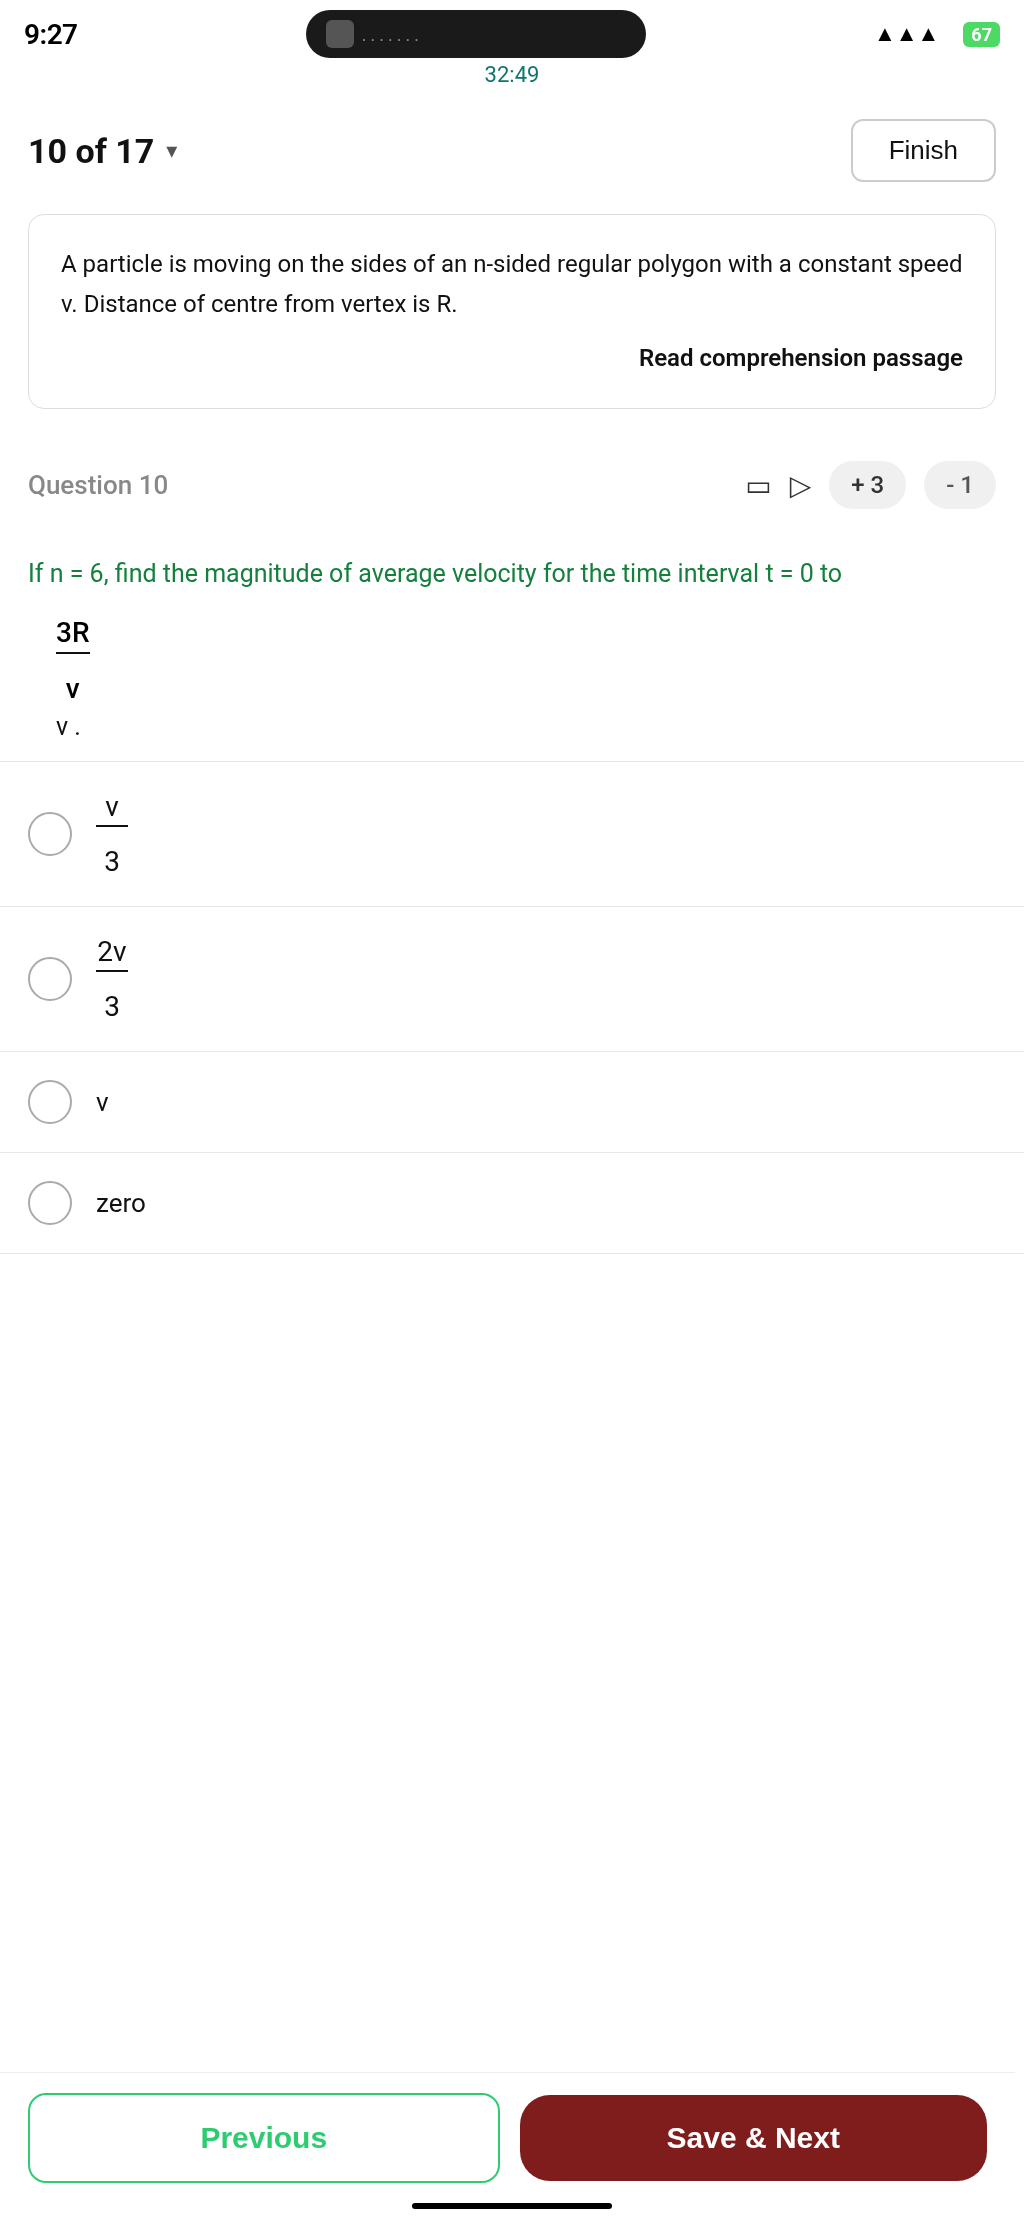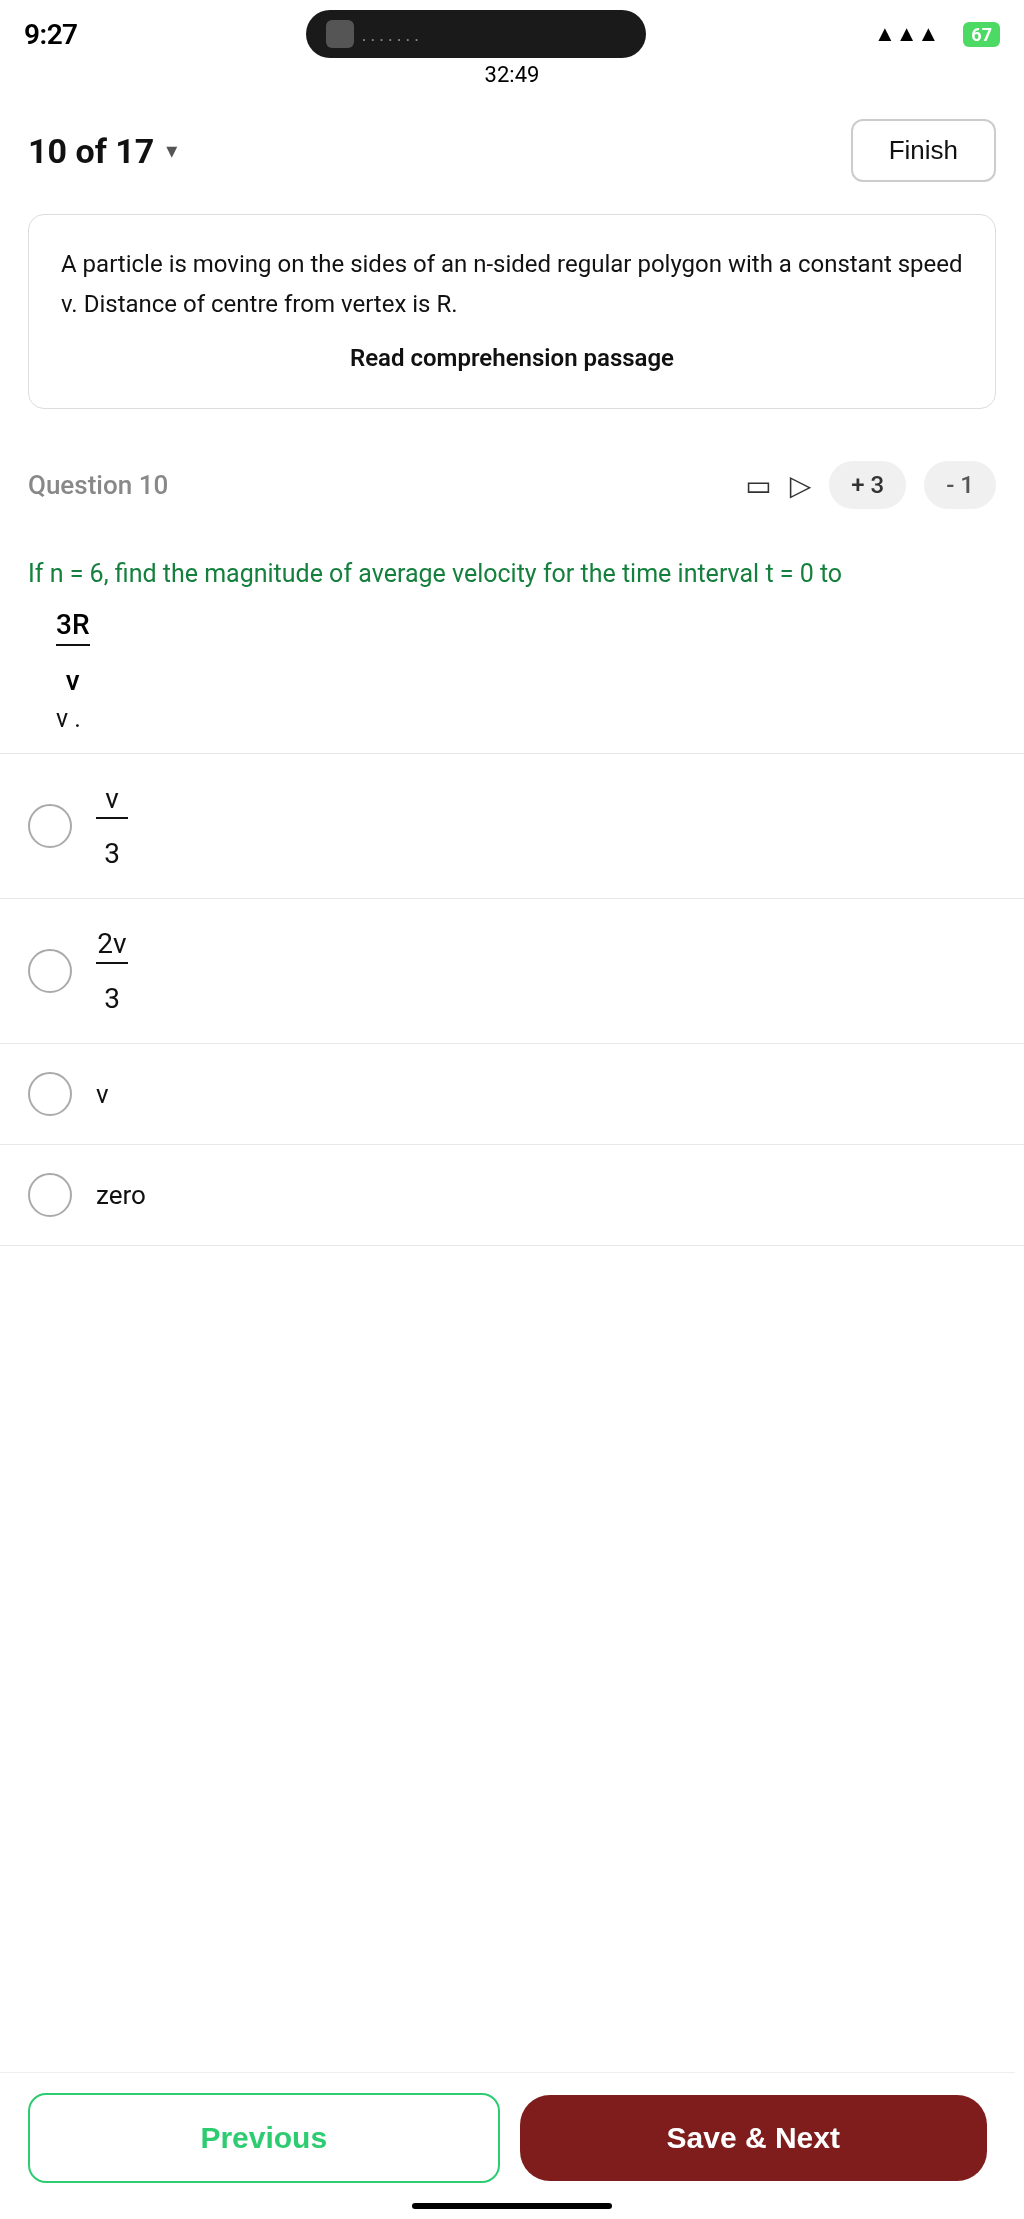--- a/index.html
+++ b/index.html
@@ -80,21 +80,21 @@
       border-radius: 6px;
       position: relative;
       margin-left: 16px;
     }
 
     
     .timer-row {
       text-align: center;
       padding: 6px 0 16px 0;
       font-size: 22px;
-      color: #000000;
+      color: #0f766e;
       font-weight: 400;
     }
 
     
     .nav-bar {
       display: flex;
       align-items: center;
       justify-content: space-between;
       padding: 16px 28px 20px 28px;
     }
@@ -138,21 +138,21 @@
 
     .passage-text {
       font-size: 24px;
       line-height: 1.65;
       color: #111;
       font-weight: 400;
     }
 
     .read-passage-link {
       display: block;
-      text-align: center;
+      text-align: right;
       font-size: 24px;
       font-weight: 600;
       color: #111;
       margin-top: 20px;
       cursor: pointer;
     }
 
     
     .question-header {
       display: flex;
@@ -204,21 +204,21 @@
       line-height: 1.65;
       color: #15803d;
       font-weight: 400;
       margin-top: 20px;
     }
 
     .fraction-container {
       display: inline-flex;
       flex-direction: column;
       align-items: center;
-      margin: 4px 0 4px 0;
+      margin: 12px 0 4px 0;
       vertical-align: middle;
     }
 
     .fraction-numerator {
       font-size: 28px;
       font-weight: 500;
       line-height: 1.2;
       border-bottom: 2.5px solid #111;
       padding-bottom: 2px;
       width: 100%;

